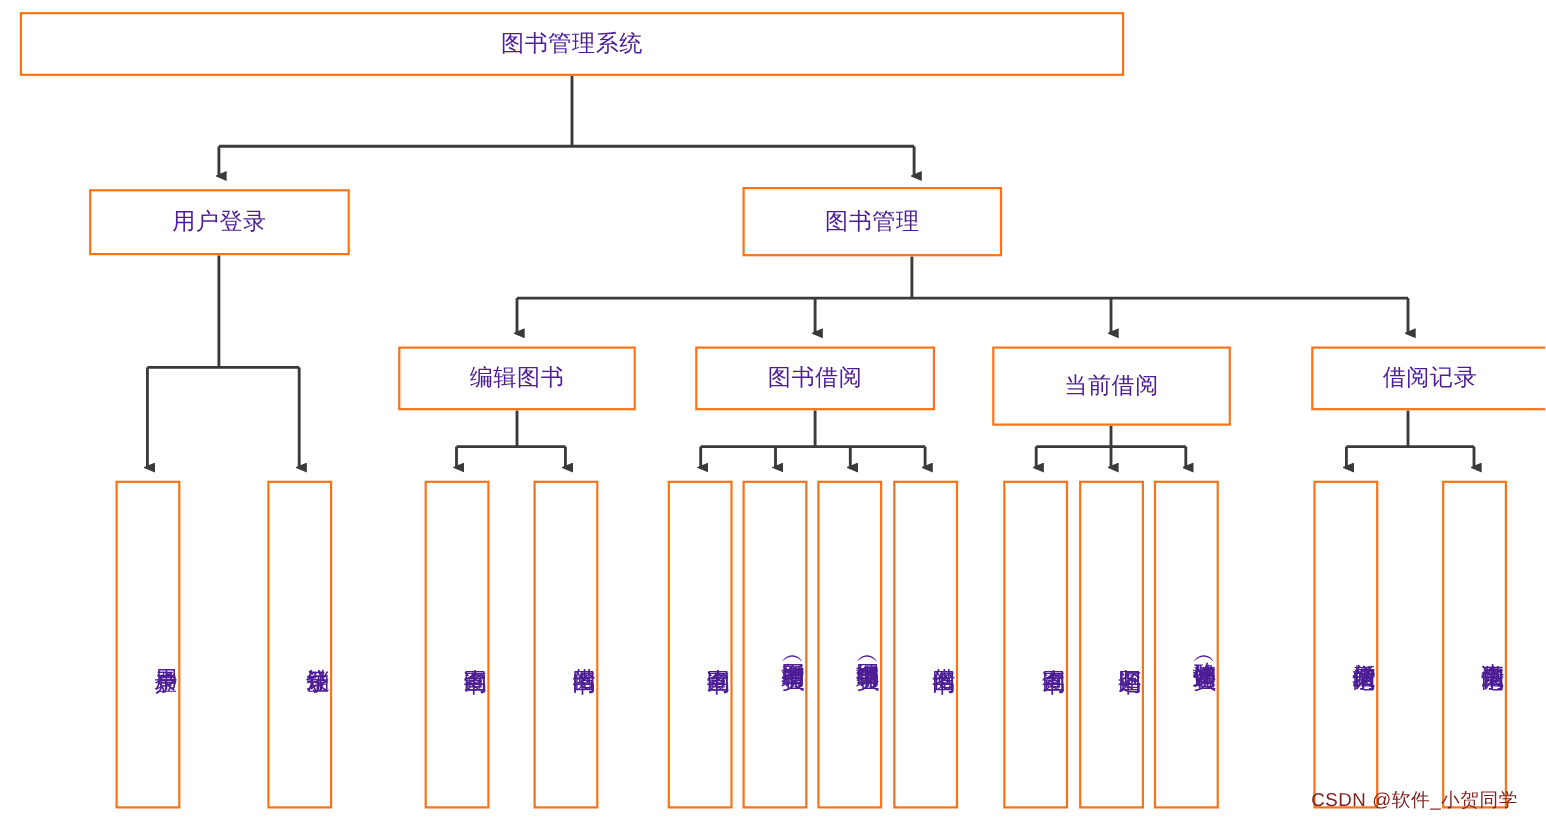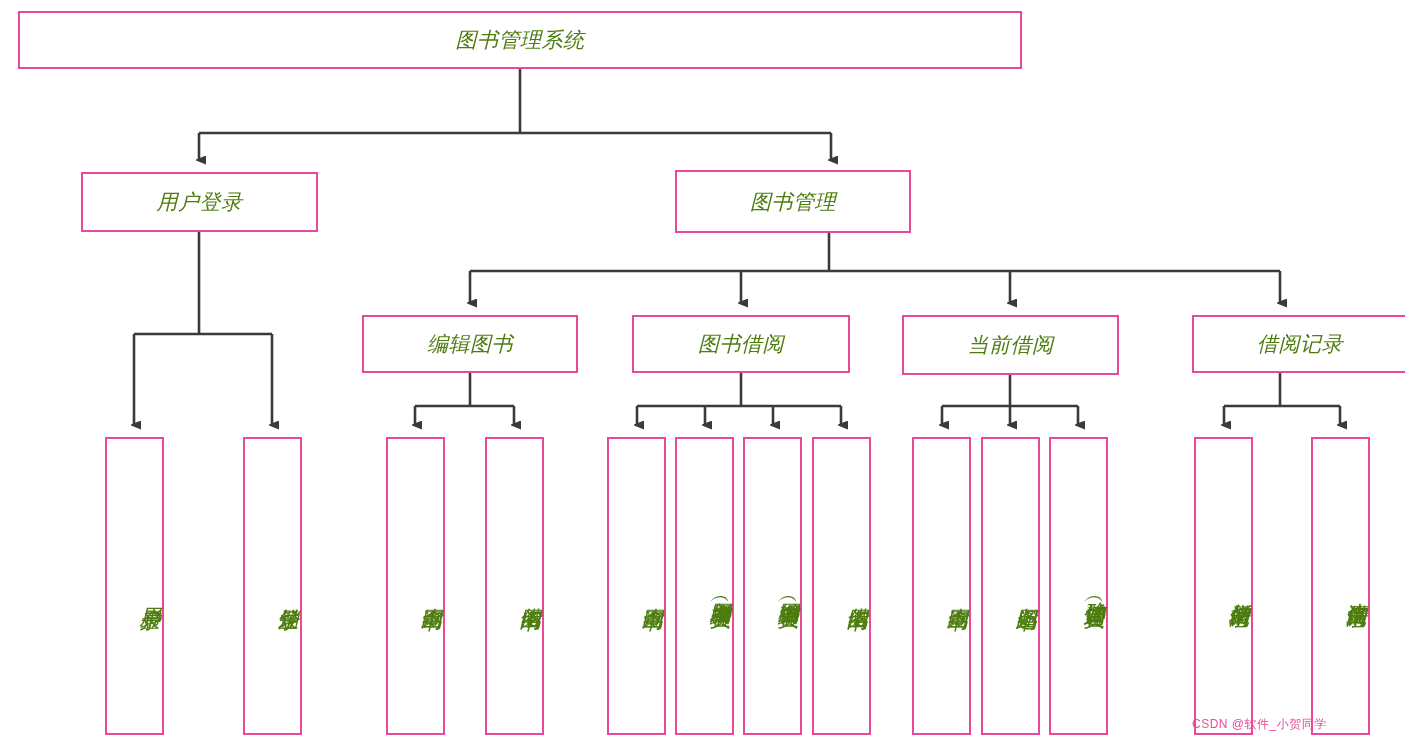--- a/index.html
+++ b/index.html
@@ -23,26 +23,25 @@
     left: 0;
     top: 0;
     width: 1405px;
     height: 747px;
     pointer-events: none;
   }
   .node {
     position: absolute;
     box-sizing: border-box;
     background: #ffffff;
-    border: 2px solid #ec4899;
+    border: 2px solid #f97316;
     display: flex;
     align-items: center;
     justify-content: center;
-    color: #4d7c0f;
-    font-style: italic;
+    color: #4c1d95;
   }
   .node-h {
     font-size: 21px;
     line-height: 1.1;
     letter-spacing: 0.5px;
     white-space: nowrap;
   }
   .node-v {
     writing-mode: vertical-rl;
     text-orientation: upright;
@@ -51,22 +50,22 @@
     letter-spacing: 1px;
     align-items: flex-start;
     justify-content: center;
     padding-top: 6px;
   }
   .node-v.pad-top {
     padding-top: 14px;
   }
   .watermark {
     position: absolute;
-    font-size: 12px;
-    color: #ec4899;
+    font-size: 17px;
+    color: #7f1d1d;
     white-space: nowrap;
     letter-spacing: 0.5px;
   }
 </style>
 </head>
 <body>
 
 <div id="diagram-root">
 
   <svg id="edge-layer" viewBox="0 0 1405 747" width="1405" height="747">
@@ -122,21 +121,21 @@
   <div class="node node-h" style="left:18px;  top:11px;  width:1004px; height:58px;">图书管理系统</div>
 
   <div class="node node-h" style="left:81px;  top:172px; width:237px; height:60px;">用户登录</div>
 
   <div class="node node-h" style="left:675px; top:170px; width:236px; height:63px;">图书管理</div>
 
   <div class="node node-h" style="left:362px;  top:315px; width:216px; height:58px;">编辑图书</div>
 
   <div class="node node-h" style="left:632px;  top:315px; width:218px; height:58px;">图书借阅</div>
 
-  <div class="node node-h" style="left:902px;  top:315px; width:217px; height:60px;">当前借阅</div>
+  <div class="node node-h" style="left:902px;  top:315px; width:217px; height:72px;">当前借阅</div>
 
   <div class="node node-h" style="left:1192px; top:315px; width:216px; height:58px;text-align:center;">借阅记录</div>
 
   <div class="node node-v pad-top" style="left:105px; top:437px; width:59px; height:298px;">用户登录</div>
 
   <div class="node node-v pad-top" style="left:243px; top:437px; width:59px; height:298px;">注销登录</div>
 
   <div class="node node-v pad-top" style="left:386px; top:437px; width:59px; height:298px;">查询图书</div>
 
   <div class="node node-v pad-top" style="left:485px; top:437px; width:59px; height:298px;">借阅图书</div>

